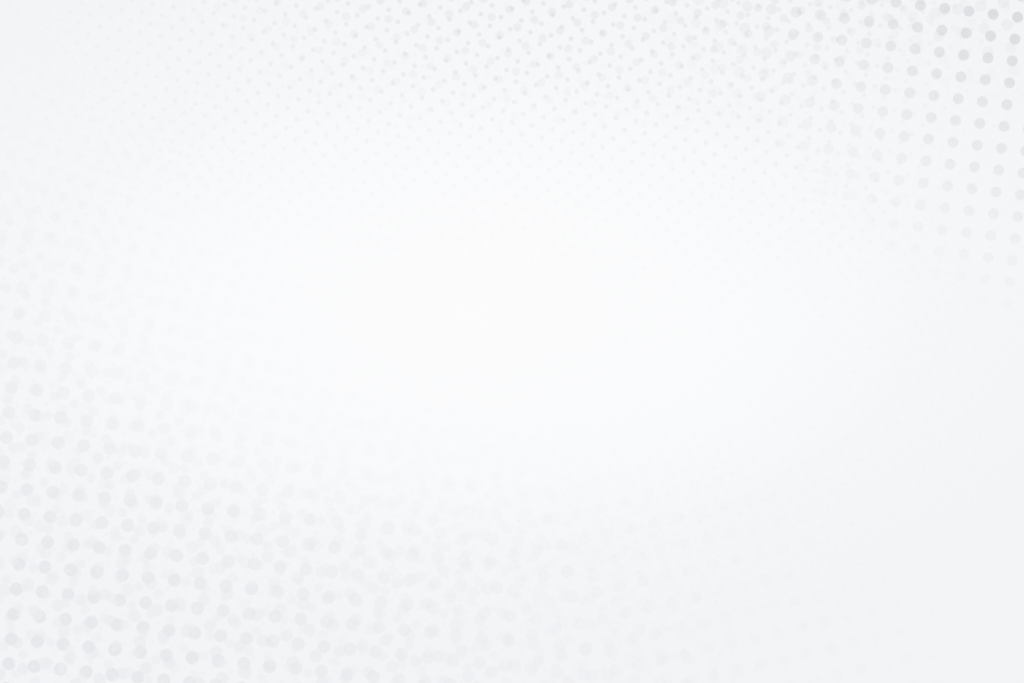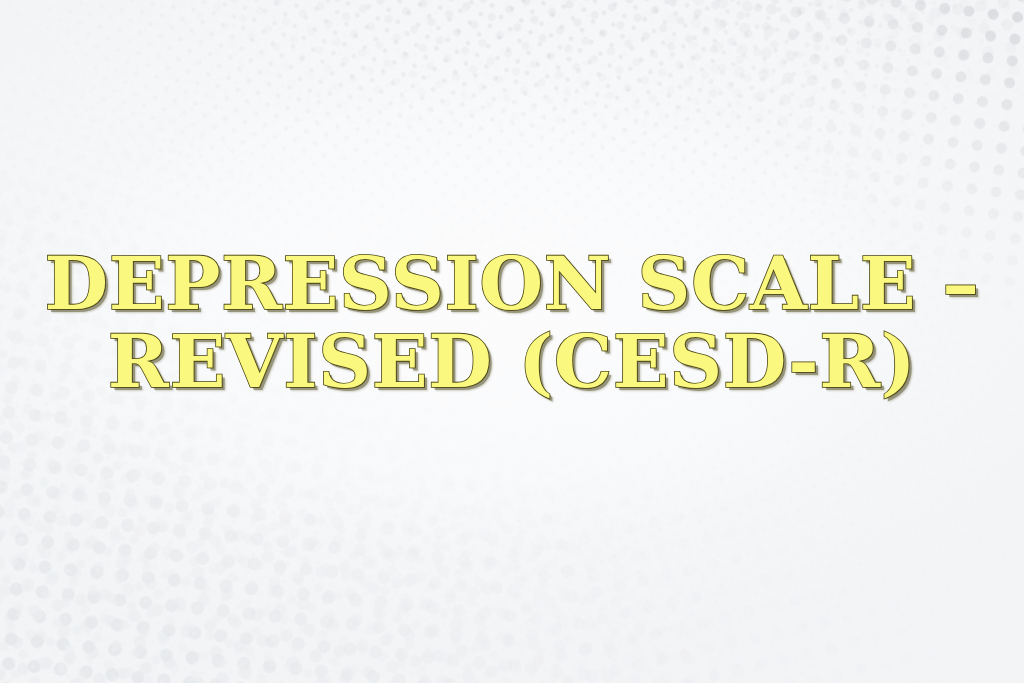--- a/index.html
+++ b/index.html
@@ -147,18 +147,14 @@
   <div class="dots dots-tr-c"></div>
   <div class="dots dots-tr-arc"></div>
 
   <div class="dots dots-bl-a"></div>
   <div class="dots dots-bl-b"></div>
   <div class="dots dots-bl-c"></div>
   <div class="dots dots-speckle"></div>
 
   <div class="bg-sheen"></div>
 
-  <div class="title-wrap">
-    <span class="title-line title-line--1">DEPRESSION SCALE –</span>
-    <span class="title-line title-line--2">REVISED (CESD-R)</span>
-  </div>
 
 </div>
 
 </body></html>

